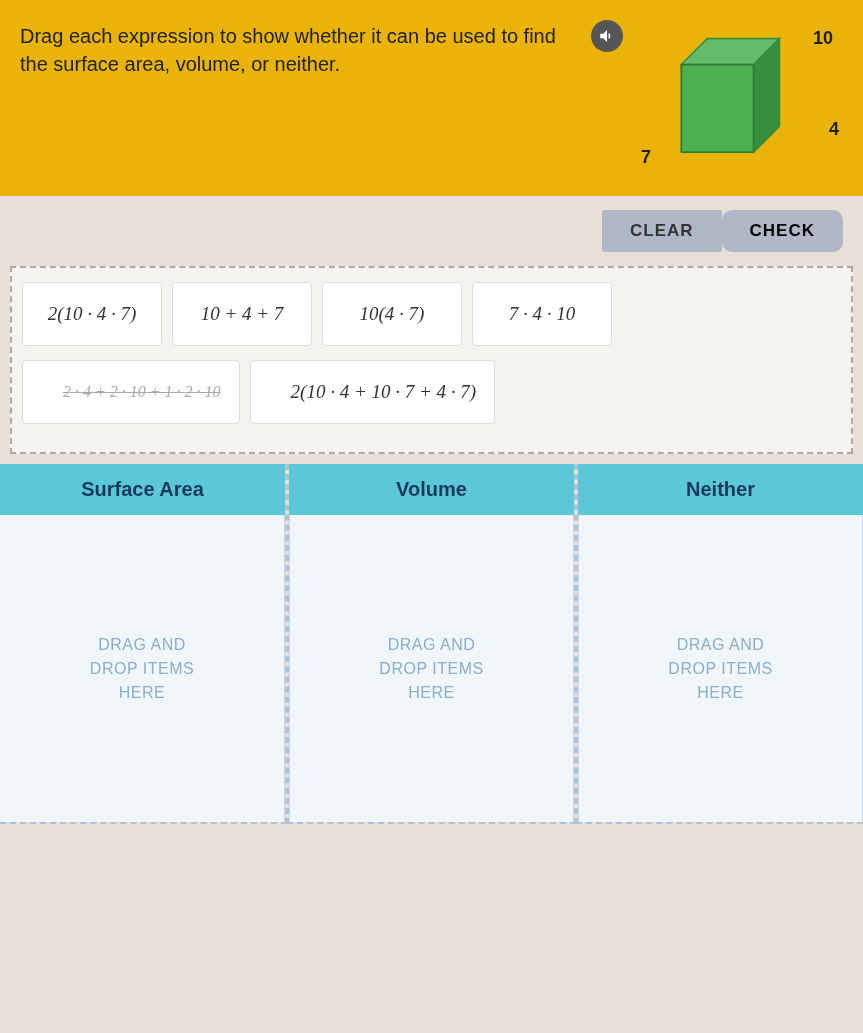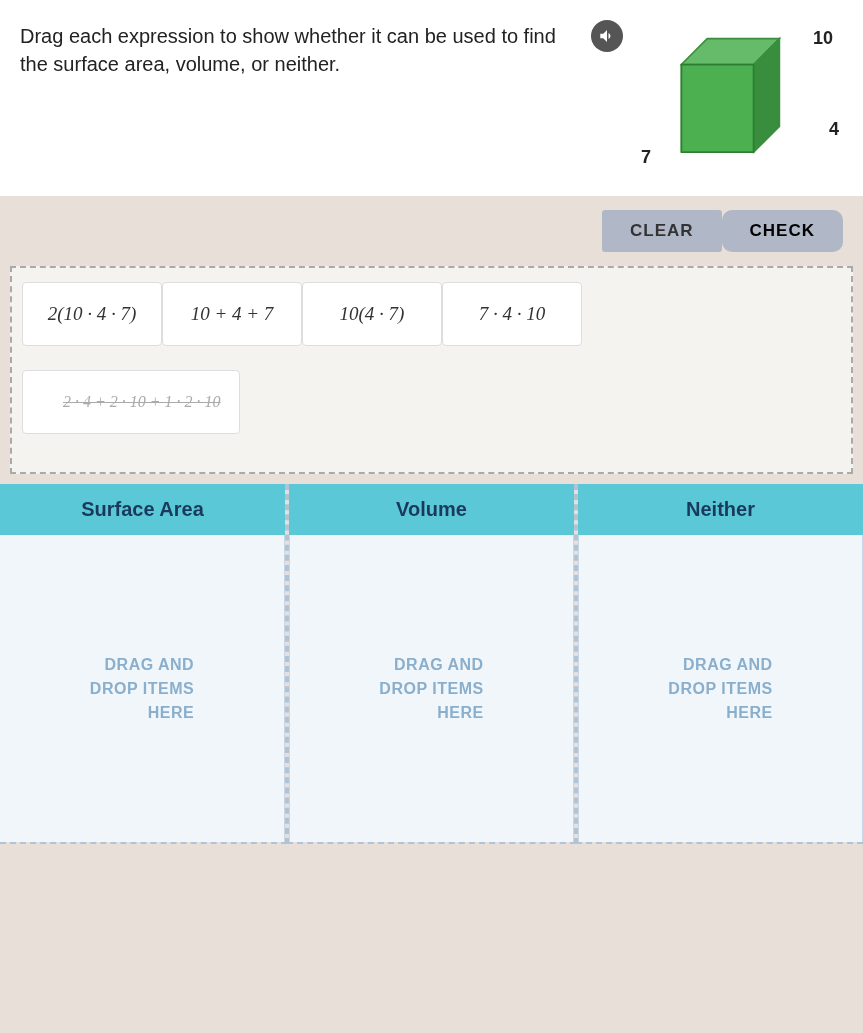--- a/index.html
+++ b/index.html
@@ -7,21 +7,21 @@
       width: 863px;
       height: 1033px;
       background: #e8e0d8;
       font-family: Arial, sans-serif;
       overflow: hidden;
       position: relative;
     }
 
     .top-section {
       display: flex;
-      background: #ffffff;
+      background: #eab308;
       padding: 18px 20px 18px 20px;
       align-items: flex-start;
       min-height: 180px;
     }
 
     .instructions {
       flex: 1;
       font-size: 20px;
       color: #222;
       line-height: 1.4;
@@ -103,21 +103,22 @@
 
     .drag-source-area {
       border: 2px dashed #aaa;
       margin: 0 10px 10px 10px;
       background: #f5f3f0;
       padding: 14px 10px;
     }
 
     .drag-row {
       display: flex;
-      margin-bottom: 24px;
+      gap: 10px;
+      margin-bottom: 14px;
       flex-wrap: nowrap;
     }
 
     .expression-card {
       background: white;
       border: 1.5px solid #ddd;
       border-radius: 4px;
       padding: 16px 18px;
       font-size: 19px;
       color: #333;
@@ -178,22 +179,22 @@
       border-right: 1px solid #c8d8e8;
     }
 
     .drop-zone:first-child .drop-zone-body {
       border-left: none;
     }
 
     .drop-hint {
       color: #8aafcc;
       font-size: 16px;
-      font-weight: bold;
-      text-align: right;
+      font-weight: normal;
+      text-align: center;
       line-height: 1.5;
       letter-spacing: 0.5px;
     }
 
     .math-expr {
       font-family: 'Times New Roman', serif;
       font-style: italic;
     }
   </style>
 </head>
@@ -250,20 +251,23 @@
     </div>
     <div class="expression-card">
       <span class="math-expr">7 · 4 · 10</span>
     </div>
   </div>
   <div class="drag-row">
     <div class="expression-card wide strikethrough" style="position:relative; overflow:hidden;">
       <span class="math-expr" style="color:#aaa; text-decoration: line-through; font-size:16px;">2 · 4 + 2 · 10 + 1 · 2 · 10</span>
 
     </div>
+    <div class="expression-card wide">
+      <span class="math-expr">2(10 · 4 + 10 · 7 + 4 · 7)</span>
+    </div>
   </div>
 </div>
 
 <div class="drop-zones-row">
 
   <div class="drop-zone" style="border-left:none;">
     <div class="drop-zone-header">Surface Area</div>
     <div class="drop-zone-body">
       <div class="drop-hint">DRAG AND<br>DROP ITEMS<br>HERE</div>
     </div>

